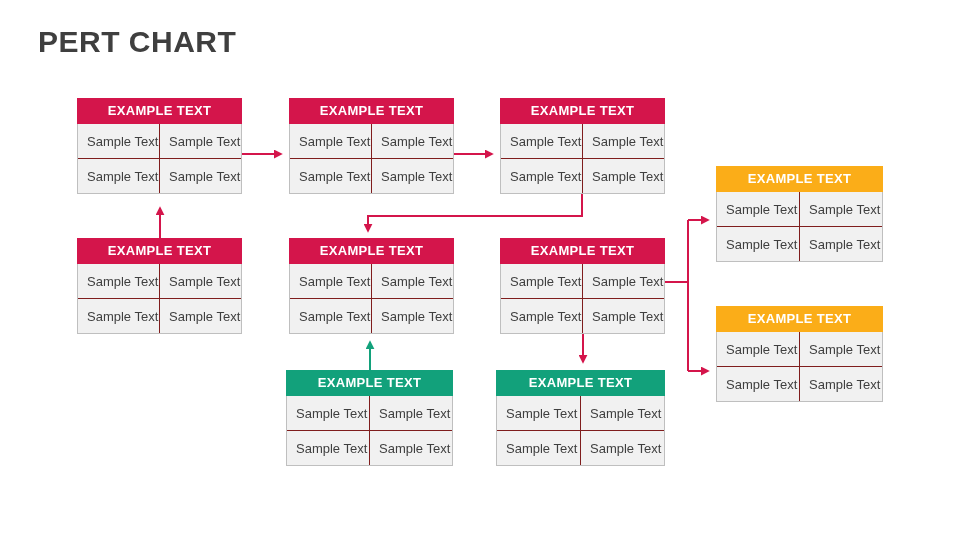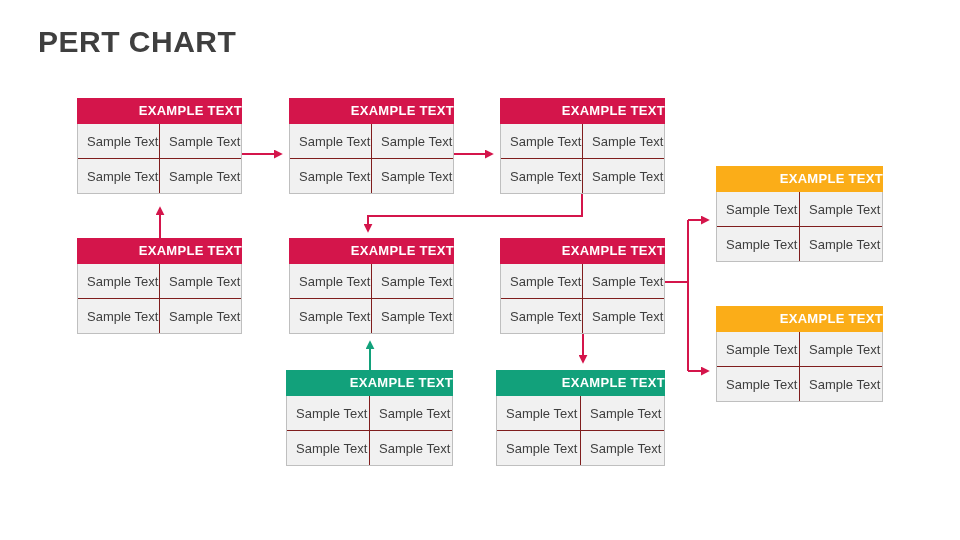--- a/index.html
+++ b/index.html
@@ -7,21 +7,21 @@
     position:relative; width:960px; height:540px; background:#ffffff;
     font-family:Liberation Sans, sans-serif; overflow:hidden;margin-top:11px;
   }
   .slide-title {
     position:absolute; left:38px; top:14px;
     font-size:30px; font-weight:bold; color:#3f3f3f; letter-spacing:0.5px;
   }
   .connector-layer { position:absolute; left:0; top:0; pointer-events:none; }
   .node { position:absolute; }
   .node-header {
-    height:26px; line-height:26px; text-align:right;
+    height:26px; line-height:26px; text-align:center;
     color:#ffffff; font-weight:bold; font-size:13px; letter-spacing:0.3px;
   }
   .node--crimson .node-header { background:#d4154b; }
   .node--green   .node-header { background:#12a17b; }
   .node--amber   .node-header { background:#fbad18; }
   .node-grid {
     display:grid; grid-template-columns:1fr 1fr; grid-auto-rows:34px;
     gap:1px; background:#7f1d1d; border:1px solid #bfbfbf; border-top:none;
   }
   .cell {

